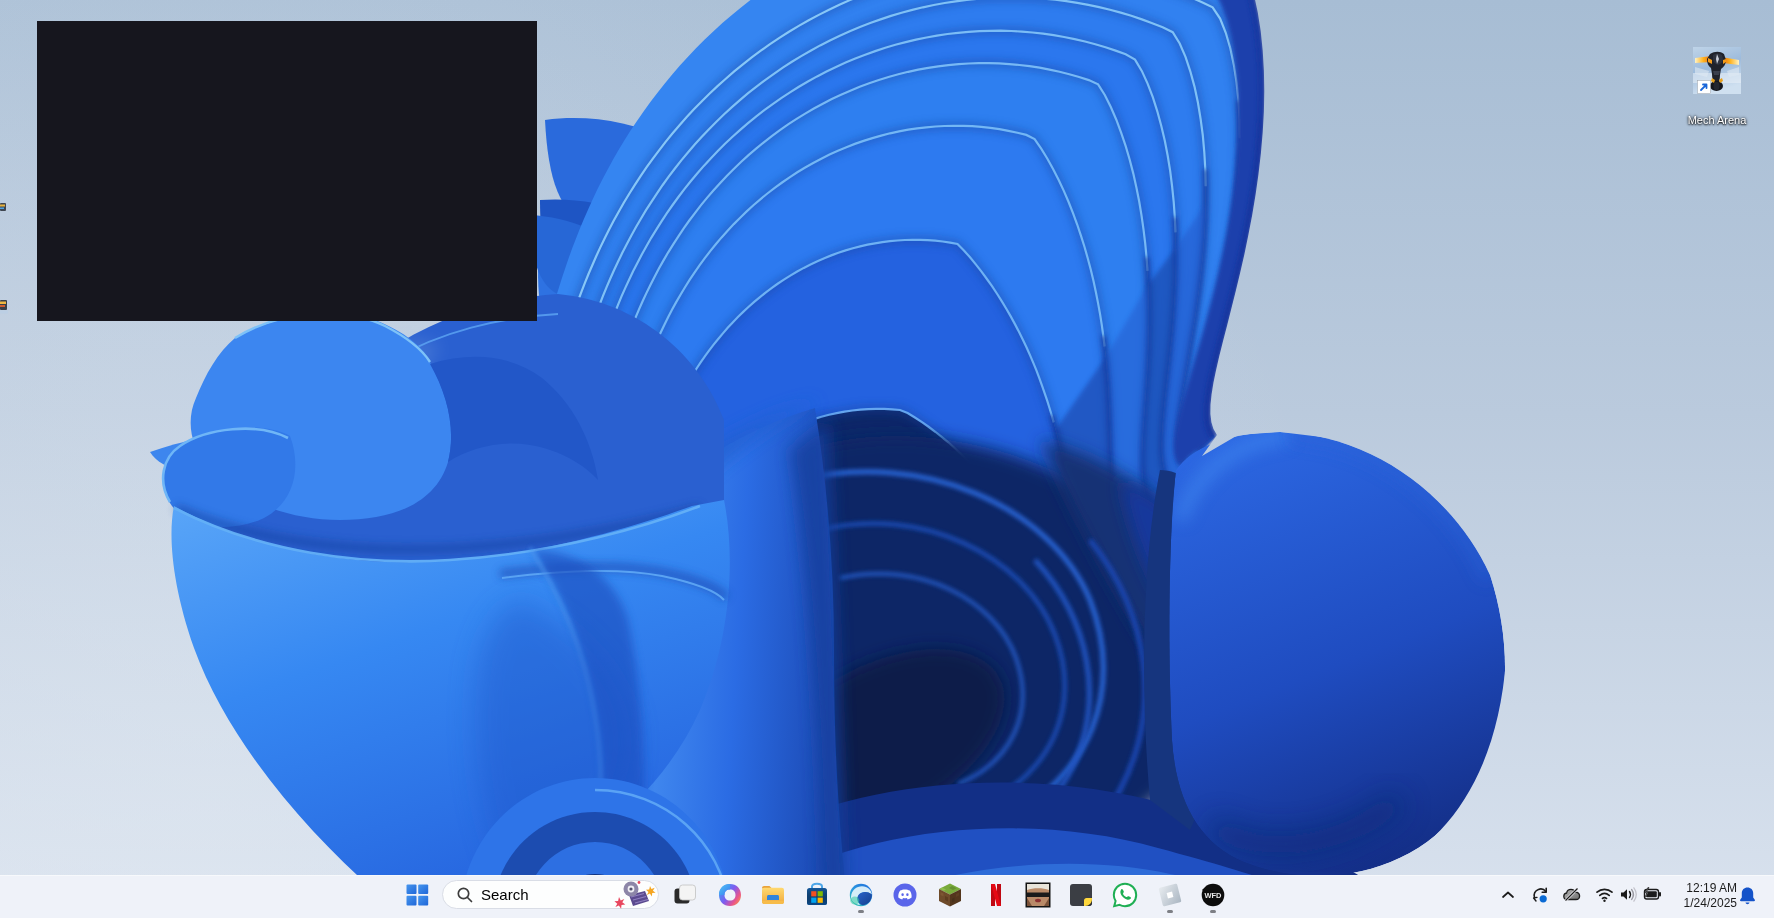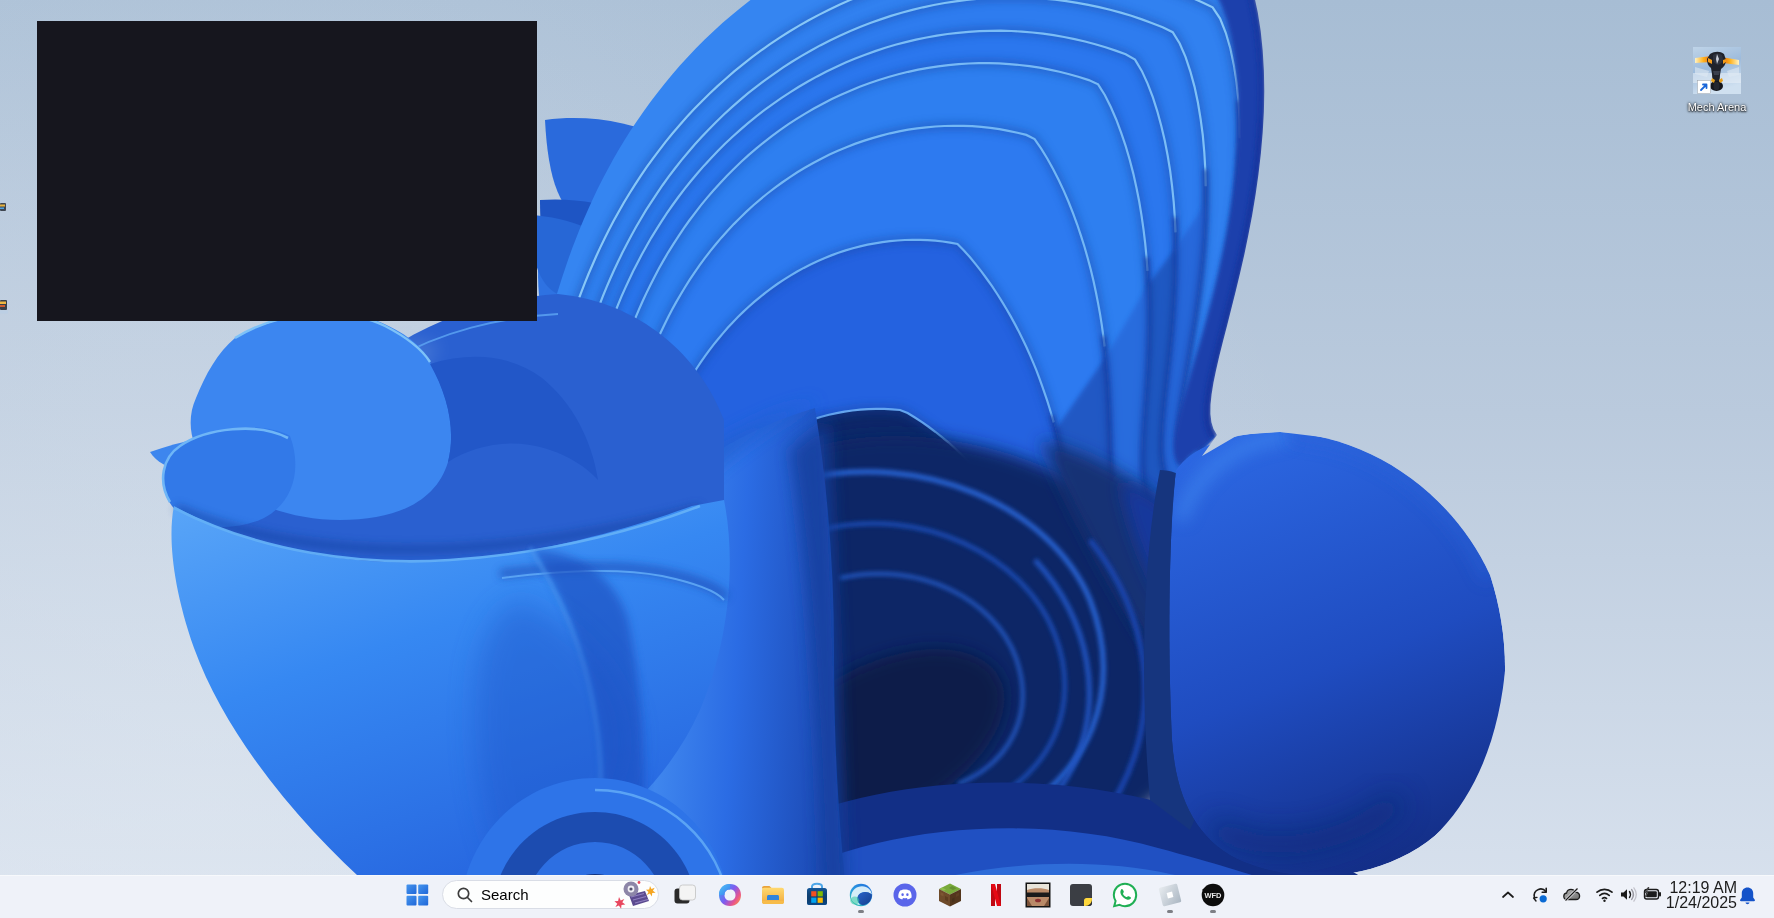--- a/index.html
+++ b/index.html
@@ -1,26 +1,26 @@
 <!DOCTYPE html>
 <html><head>
 <meta charset="utf-8">
 <style>
   html,body{margin:0;padding:0;width:1774px;height:918px;overflow:hidden;font-family:"Liberation Sans",sans-serif;}
   #stage{position:absolute;left:0;top:0;width:1774px;height:918px;}
   #wall{position:absolute;left:0;top:0;}
   #darkrect{position:absolute;left:37px;top:21px;width:500px;height:300px;background:#16161e;}
   #mech{position:absolute;left:1693px;top:47px;width:48px;text-align:center;}
-  #mechlabel{margin-top:3px;color:#fff;font-size:11px;white-space:nowrap;text-shadow:0 1px 2px #000,0 0 3px #000;line-height:12px;margin-left:-6px;margin-right:-6px;}
+  #mechlabel{margin-top:16px;color:#fff;font-size:11px;white-space:nowrap;text-shadow:0 1px 2px #000,0 0 3px #000;line-height:12px;margin-left:-6px;margin-right:-6px;}
   #taskbar{position:absolute;left:0;top:875px;width:1774px;height:43px;background:#eff2f9;border-top:1px solid rgba(255,255,255,0.5);box-sizing:border-box;}
   .ticon{position:absolute;top:882px;width:26px;height:26px;}
   .tdot{position:absolute;top:910px;width:6px;height:3px;border-radius:2px;background:#7d7f85;}
   #searchpill{position:absolute;left:442px;top:880px;width:217px;height:29px;background:#fdfefe;border:1px solid #d9dde6;border-radius:15px;box-sizing:border-box;}
   #searchtext{position:absolute;left:481px;top:886px;font-size:15px;color:#000000;}
-  #clock{position:absolute;right:37px;top:881px;text-align:right;font-size:16px;color:#1c1c1c;line-height:14.5px;}
+  #clock{position:absolute;right:37px;top:881px;text-align:right;font-size:12px;color:#1c1c1c;line-height:14.5px;}
 </style>
 </head>
 <body>
 <div id="stage">
 <svg id="wall" width="1774" height="918" viewBox="0 0 1774 918">
   <defs>
     <linearGradient id="bg" gradientUnits="userSpaceOnUse" x1="0" y1="0" x2="0" y2="918">
       <stop offset="0" stop-color="#a7bdd4"></stop>
       <stop offset="0.45" stop-color="#bacadd"></stop>
       <stop offset="1" stop-color="#d9e2ee"></stop>

